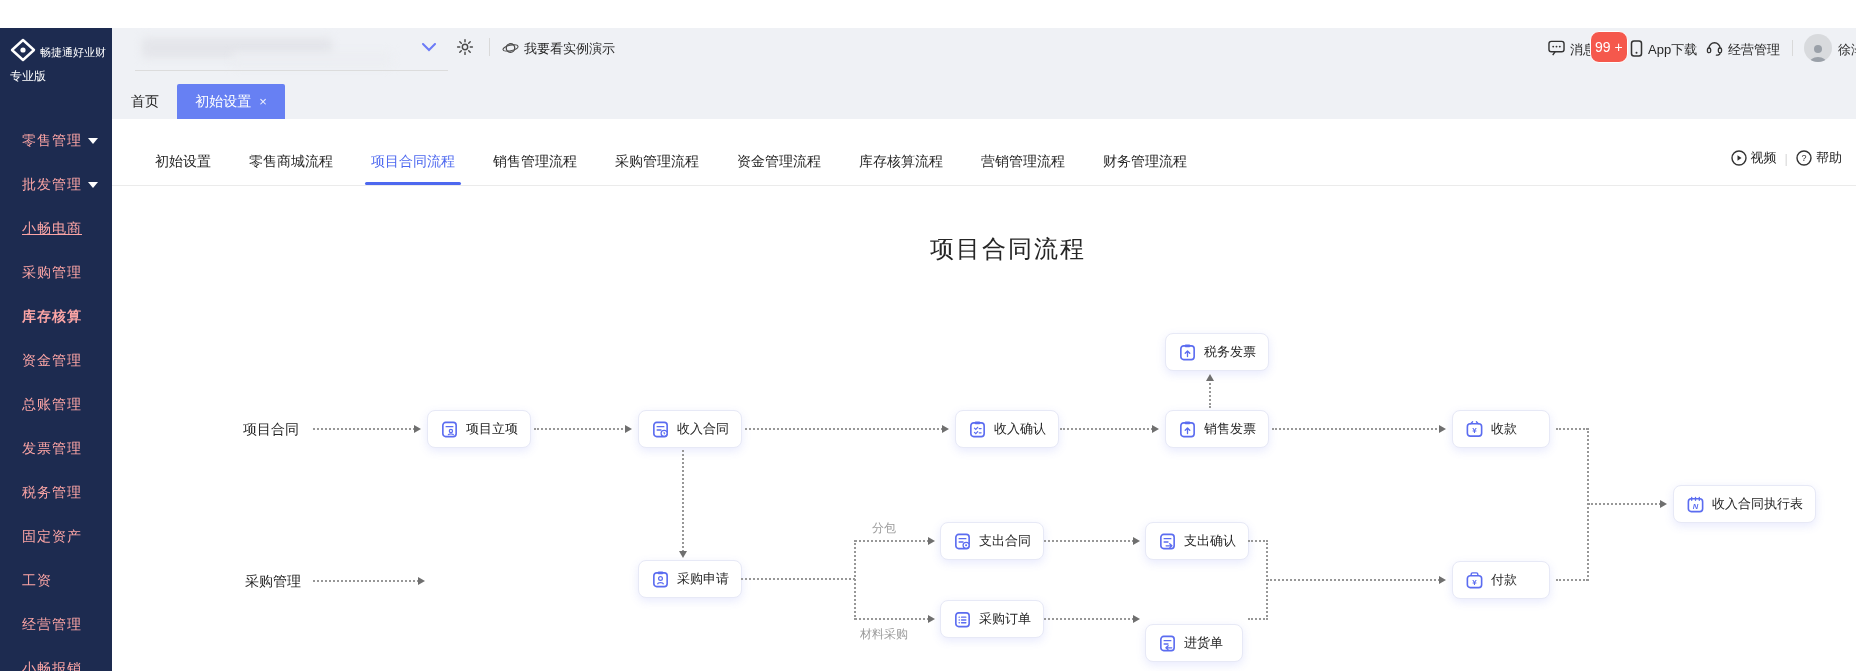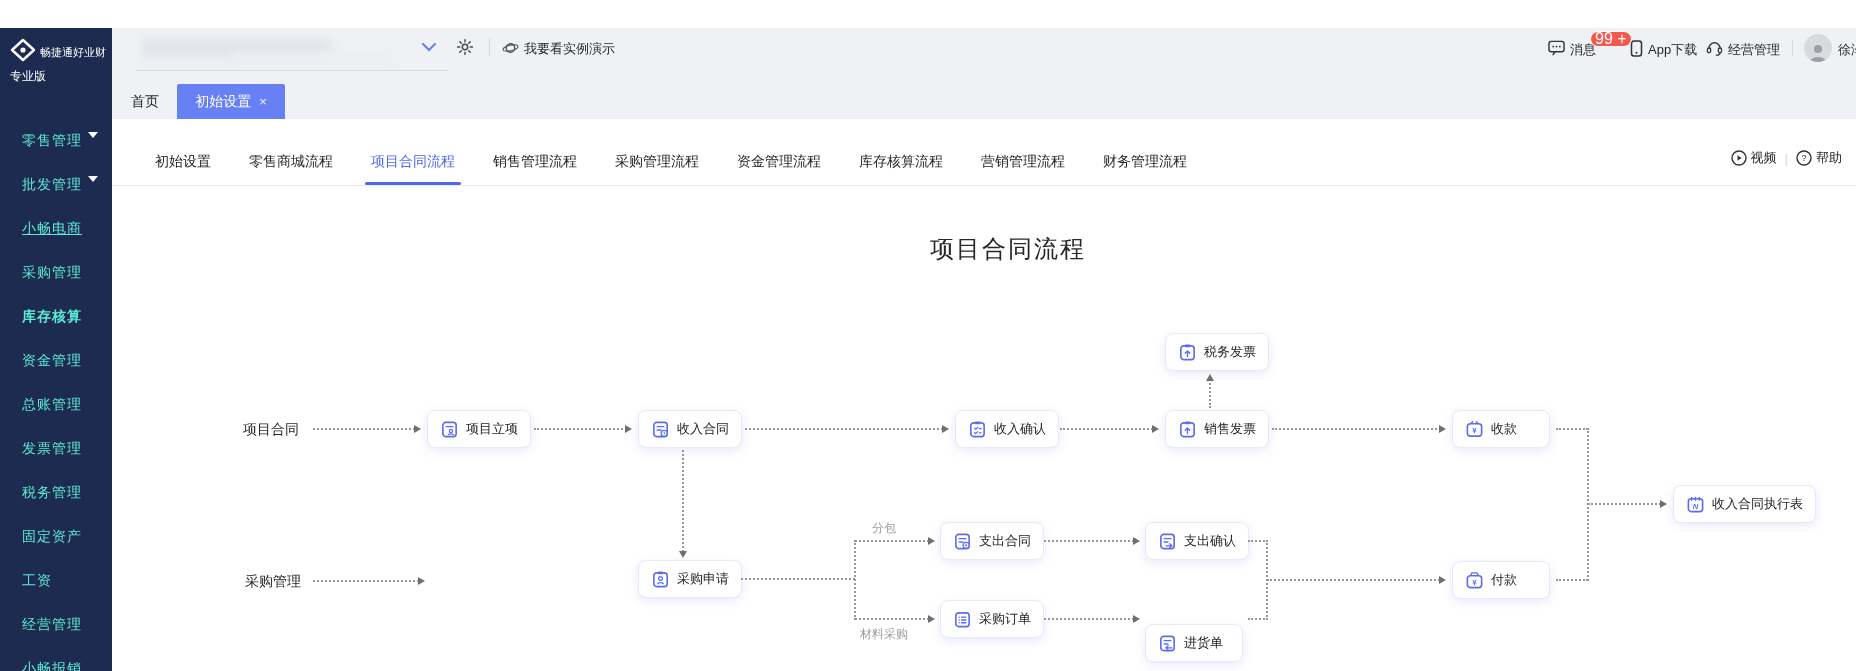--- a/index.html
+++ b/index.html
@@ -15,34 +15,34 @@
   .wtab { position:absolute; top:0; height:35px; display:flex; align-items:center; justify-content:center;
           font-size:14px; color:#262626; cursor:pointer; }
   .wtab.active { background:#6780f3; color:#fff; border-radius:2px 2px 0 0; }
   .wtab .close { margin-left:8px; font-size:13px; opacity:.9; }
 
   
   .hdr-item { position:absolute; display:flex; align-items:center; gap:5px; font-size:13px; color:#262626; cursor:pointer; }
   .blur-blob { position:absolute; background:#e4e5ea; filter:blur(4px); border-radius:4px; }
   #company-underline { left:135px; top:70px; width:313px; height:1px; background:#dcdcdc; }
   .vdiv { position:absolute; width:1px; background:#d9d9d9; }
-  #msg-badge { left:1590px; top:31px; min-width:34px; height:16px; background:#f5584c; border:1px solid #fff;
-               border-radius:9px; color:#fff; font-size:16px; display:flex; align-items:center; justify-content:center;
+  #msg-badge { left:1590px; top:31px; min-width:34px; height:32px; background:#f5584c; border:1px solid #fff;
+               border-radius:9px; color:#fff; font-size:14px; display:flex; align-items:center; justify-content:center;
                padding:0 4px; z-index:5; }
   #avatar { left:1804px; top:34px; width:28px; height:28px; border-radius:50%; background:#d8dadd;
             display:flex; align-items:flex-end; justify-content:center; overflow:hidden; }
   #username { left:1838px; top:41px; font-size:13px; color:#262626; white-space:nowrap; }
 
   
   #sidebar { left:0; top:28px; width:112px; height:643px; background:#1d2b50; z-index:4; }
   #logo-row { position:absolute; left:10px; top:10px; display:flex; align-items:center; gap:4px; }
   #logo-title { color:#fff; font-size:11px; white-space:nowrap; }
   #logo-sub { position:absolute; left:10px; top:40px; color:#fff; font-size:12px; }
-  .side-item { position:absolute; left:22px; width:90px; color:#5eead4; font-size:14px; letter-spacing:1px;
-               display:flex; gap:6px; cursor:pointer; white-space:nowrap; }
+  .side-item { position:absolute; left:22px; width:90px; color:#fca5a5; font-size:14px; letter-spacing:1px;
+               display:flex; align-items:center; gap:6px; cursor:pointer; white-space:nowrap; }
   .caret { width:0; height:0; border-left:5px solid transparent; border-right:5px solid transparent;
            border-top:6px solid #fff; display:inline-block; }
 
   
   #content { left:112px; top:119px; width:1744px; height:552px; background:#fff; }
   #ptab-row { position:absolute; left:0; top:0; width:1744px; height:67px; border-bottom:1px solid #ebebeb;
               display:flex; align-items:flex-end; padding:0 0 14px 43px; gap:38px; }
   .ptab { font-size:14px; color:#262626; cursor:pointer; position:relative; white-space:nowrap; }
   .ptab.active { color:#4d68ef; }
   .ptab.active::after { content:""; position:absolute; left:-6px; right:-6px; bottom:-14px; height:3px;

